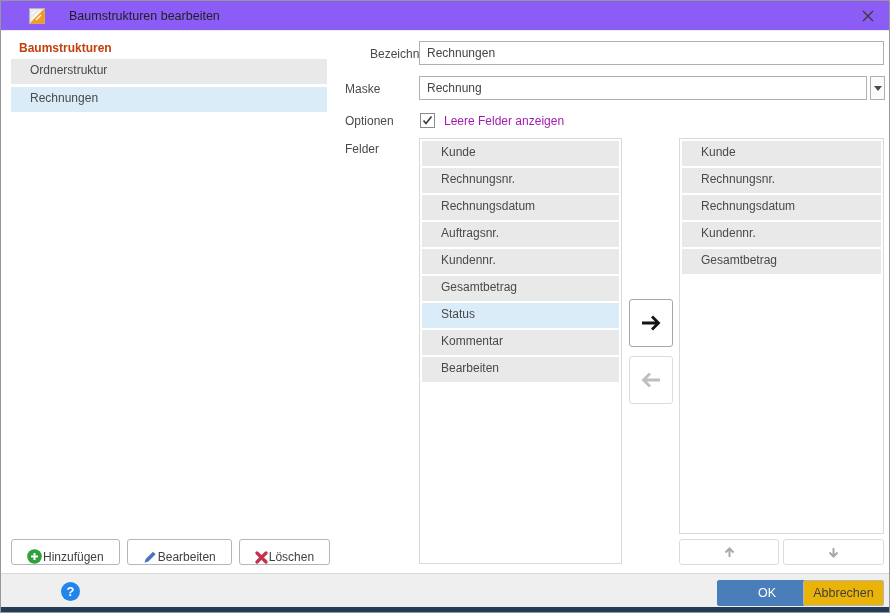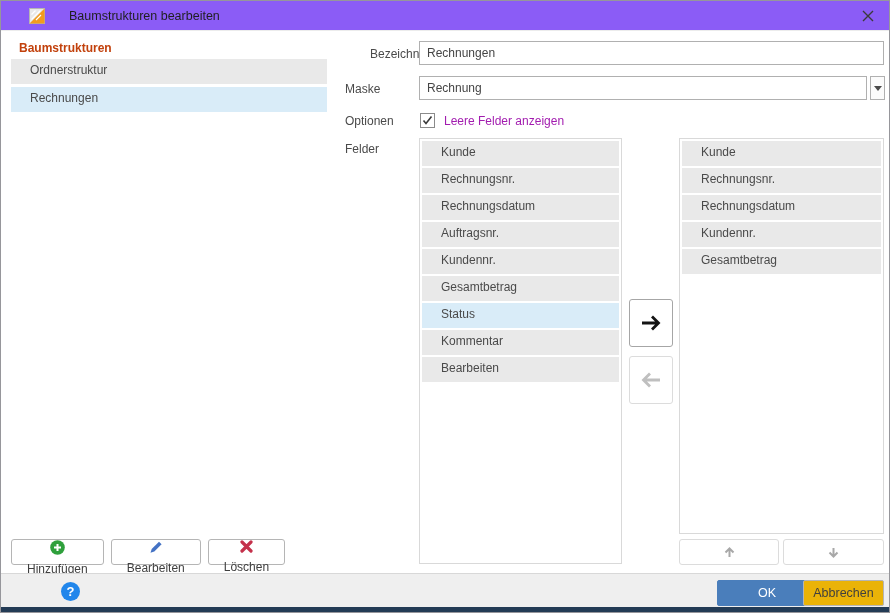--- a/index.html
+++ b/index.html
@@ -42,21 +42,21 @@
   .transfer-btn.move-right{top:298px;}
   .transfer-btn.move-left{top:355px;border-color:#dcdcdc;}
   
   .reorder-btn{position:absolute;top:538px;height:26px;background:#fff;border:1px solid #dcdcdc;border-radius:3px;
     display:flex;align-items:center;justify-content:center;padding:0;}
   .reorder-btn.up{left:678px;width:100px;}
   .reorder-btn.down{left:782px;width:101px;}
   
   .action-row{position:absolute;left:10px;top:538px;display:flex;gap:7px;}
   .action-btn{height:26px;padding:0 15px;background:#fff;border:1px solid #b5b5b5;border-radius:3px;
-    display:flex;align-items:center;gap:7px;font-size:12px;color:#3f3f3f;font-family:"Liberation Sans",sans-serif;flex-direction:column;}
+    display:flex;align-items:flex-end;gap:1px;font-size:12px;color:#3f3f3f;font-family:"Liberation Sans",sans-serif;}
   
   .footer{position:absolute;left:0;right:0;top:572px;height:36px;background:#efefef;border-top:1px solid #d8d8d8;box-sizing:content-box;}
   .help-icon{position:absolute;left:60px;top:8px;width:19px;height:19px;border-radius:50%;background:#2186eb;
     color:#fff;font-size:13px;font-weight:bold;display:flex;align-items:center;justify-content:center;line-height:19px;}
   .btn-ok{position:absolute;left:716px;top:6px;width:100px;height:26px;background:#4a7ebb;border:1px solid #4a7ebb;
     border-radius:2px;color:#fff;font-size:12.5px;font-family:"Liberation Sans",sans-serif;}
   .btn-cancel{position:absolute;left:802px;top:6px;width:81px;height:26px;background:#eab308;border:1px solid #b5b5b5;
     border-radius:2px;color:#3f3f3f;font-size:12.5px;font-family:"Liberation Sans",sans-serif;}
   .bottombar{position:absolute;left:0;right:0;bottom:0;height:5px;background:#233b55;}
 </style>

